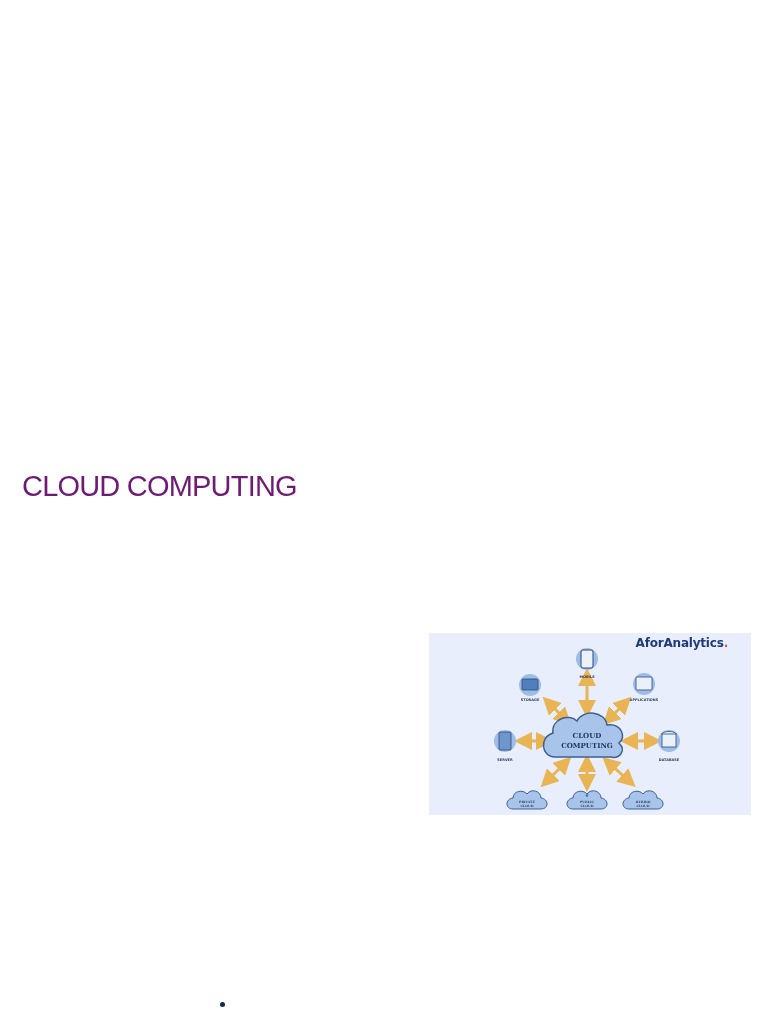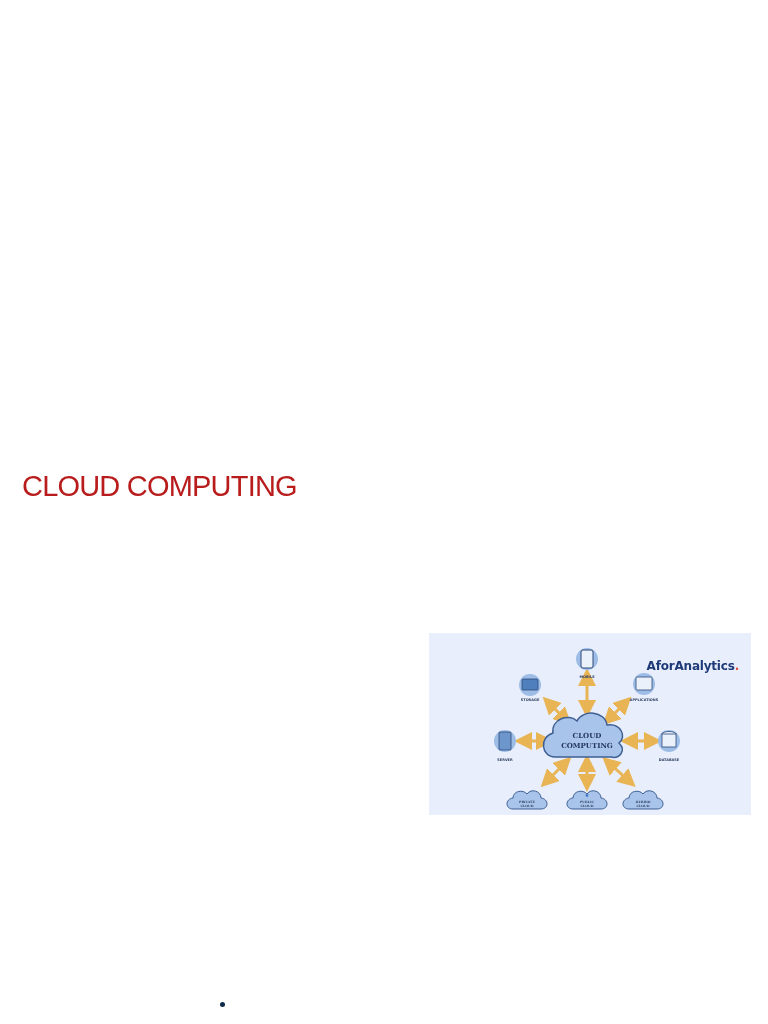--- a/index.html
+++ b/index.html
@@ -20,48 +20,47 @@
       width: 768px; height: 1024px;
       background: #ffffff;
     }
     .title {
       position: absolute;
       left: 22px;
       top: 466px;
       font-family: "Liberation Sans", sans-serif;
       font-size: 29px;
       letter-spacing: -0.8px;
-      color: #b91c1c;
+      color: #701a75;
       line-height: 40px;
       white-space: nowrap;
     }
     .figure {
       position: absolute;
       left: 429px;
       top: 633px;
       width: 322px;
       height: 182px;
       background: #e8eefb;
       overflow: hidden;
     }
     .figure svg {
       position: absolute;
       left: 0; top: 0;
       width: 322px; height: 182px;
     }
     .brand {
       position: absolute;
-      right: 12px;
+      right: 23px;
       top: 3px;
       font-family: "DejaVu Sans", sans-serif;
       font-weight: bold;
       font-size: 12px;
       color: #1f3a78;
       letter-spacing: -0.2px;
-      margin-top: 23px;
     }
     .brand-dot {
       color: #e0503a;
     }
     .bullet {
       position: absolute;
       left: 220px;
       top: 1002px;
       width: 5px;
       height: 5px;

